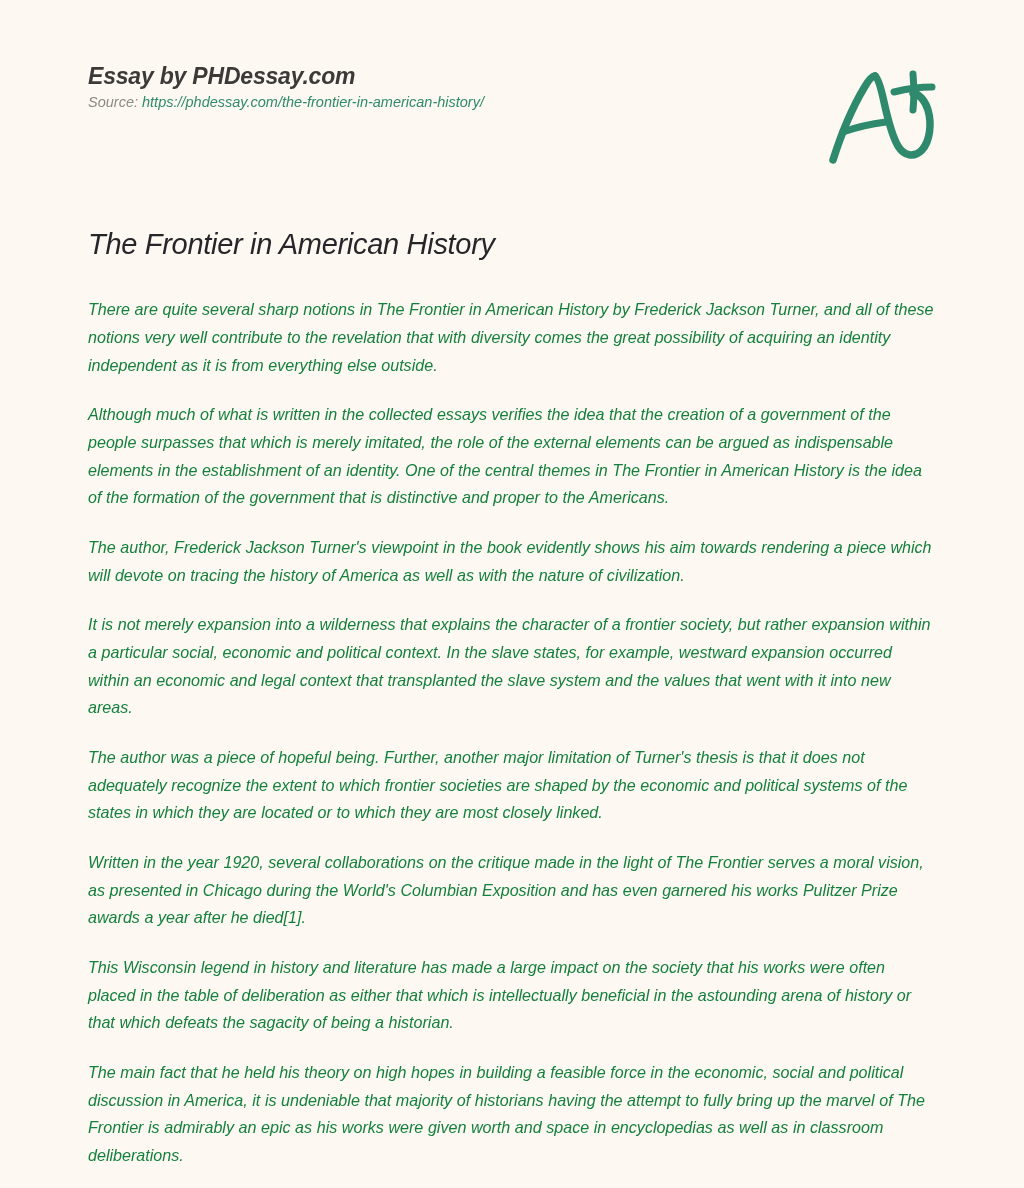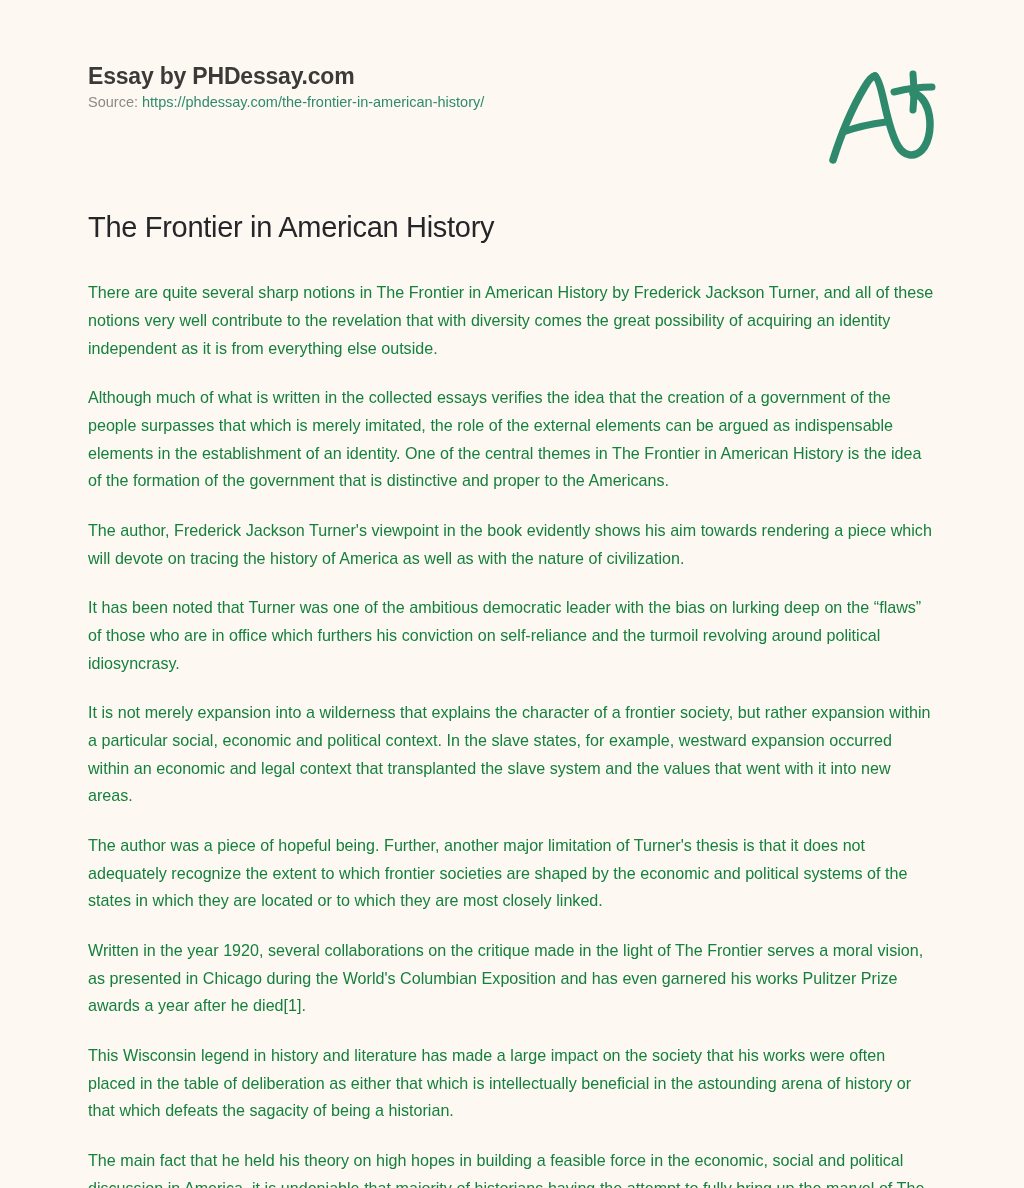--- a/index.html
+++ b/index.html
@@ -16,20 +16,21 @@
     color: #3a3632;
     overflow: hidden;
     position: relative;
   }
 
   .page {
     width: 1024px;
     height: 1016px;
     position: relative;
     padding: 0;
+    font-style: italic;
   }
 
   
   .header {
     position: relative;
     padding: 62px 88px 0 88px;
     height: 178px;
   }
 
   .brand-title {
@@ -75,21 +76,21 @@
   .article {
     padding: 0 88px;
   }
 
   .doc-title {
     font-size: 29px;
     font-weight: normal;
     color: #26262a;
     letter-spacing: -0.3px;
     line-height: 1.25;
-    margin-top: 31px;
+    margin-top: 48px;
     margin-bottom: 34px;
   }
 
   .body-text p {
     font-size: 16.1px;
     line-height: 1.72;
     color: #15803d;
     margin-bottom: 22px;
     max-width: 850px;
     text-align: left;
@@ -133,21 +134,20 @@
     </div>
   </div>
 
   <div class="article">
     <h1 class="doc-title">The Frontier in American History</h1>
 
     <div class="body-text">
       <p>There are quite several sharp notions in The Frontier in American History by Frederick Jackson Turner, and all of these notions very well contribute to the revelation that with diversity comes the great possibility of acquiring an identity independent as it is from everything else outside.</p>
       <p>Although much of what is written in the collected essays verifies the idea that the creation of a government of the people surpasses that which is merely imitated, the role of the external elements can be argued as indispensable elements in the establishment of an identity.  One of the central themes in The Frontier in American History is the idea of the formation of the government that is distinctive and proper to the Americans.</p>
       <p>The author, Frederick Jackson Turner's viewpoint in the book evidently shows his aim towards rendering a piece which will devote on tracing the history of America as well as with the nature of civilization.</p>
-      <p>It has been noted that Turner was one of the ambitious democratic leader with the bias on lurking deep on the “flaws” of those who are in office which furthers his conviction on self-reliance and the turmoil revolving around political idiosyncrasy.</p>
       <p>It is not merely expansion into a wilderness that explains the character of a frontier society, but rather expansion within a particular social, economic and political context. In the slave states, for example, westward expansion occurred within an economic and legal context that transplanted the slave system and the values that went with it into new areas.</p>
       <p>The author was a piece of hopeful being.  Further, another major limitation of Turner's thesis is that it does not adequately recognize the extent to which frontier societies are shaped by the economic and political systems of the states in which they are located or to which they are most closely linked.</p>
       <p>Written in the year 1920, several collaborations on the critique made in the light of The Frontier serves a moral vision, as presented in Chicago during the World's Columbian Exposition and has even garnered his works Pulitzer Prize awards a year after he died[1].</p>
       <p>This Wisconsin legend in history and literature has made a large impact on the society that his works were often placed in the table of deliberation as either that which is intellectually beneficial in the astounding arena of history or that which defeats the sagacity of being a historian.</p>
       <p>The main fact that he held his theory on high hopes in building a feasible force in the economic, social and political discussion in America, it is undeniable that majority of historians having the attempt to fully bring up the marvel of The Frontier is admirably an epic as his works were given worth and space in encyclopedias as well as in classroom deliberations.</p>
 
     </div>
   </div>
 
 </div>

